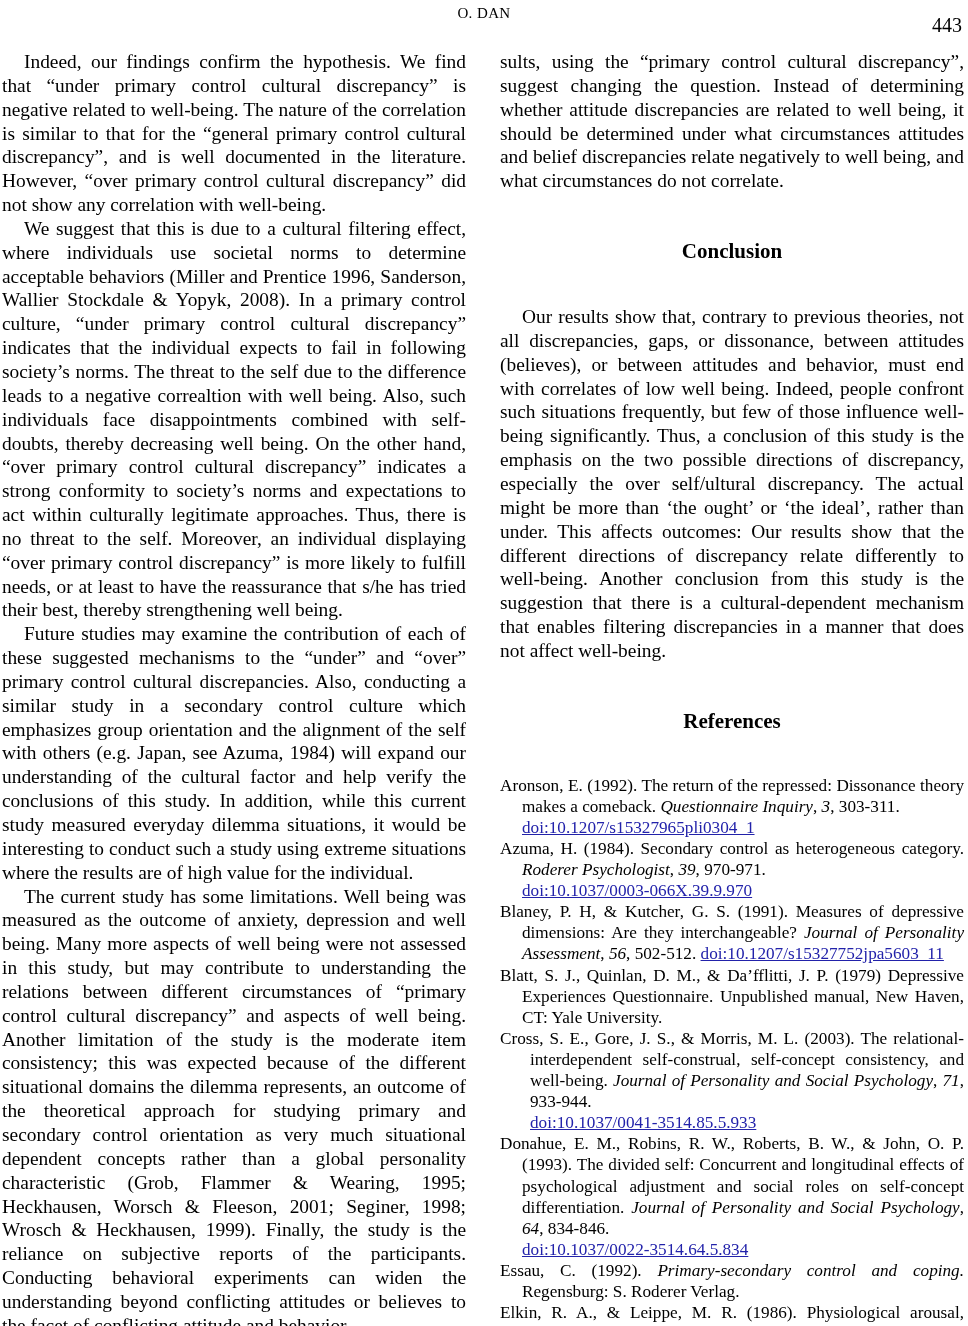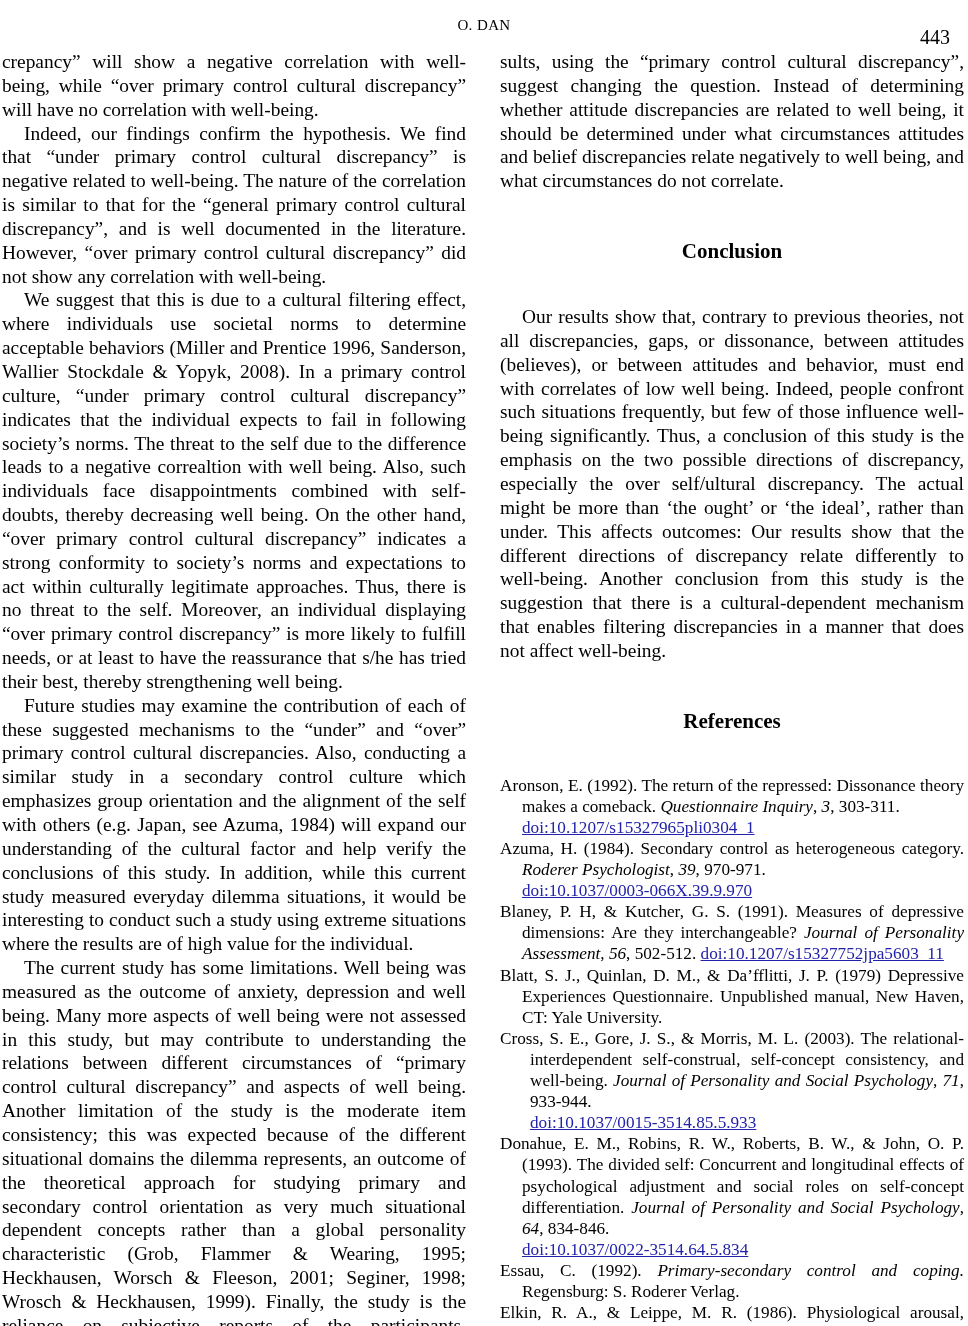--- a/index.html
+++ b/index.html
@@ -12,21 +12,21 @@
     height: 1326px;
     font-family: "Liberation Serif", "DejaVu Serif", serif;
     color: #000000;
     overflow: hidden;
   }
   .page {
     position: relative;
     width: 968px;
     height: 1326px;
     box-sizing: border-box;
-    padding: 12px;
+    padding: 0;
   }
 
   
   .running-head {
     position: relative;
     height: 30px;
     padding: 4px 4px 0 4px;
     box-sizing: border-box;
   }
   .running-head-title {
@@ -117,21 +117,20 @@
 
   <div class="running-head">
     <div class="running-head-title">O. DAN</div>
     <div class="running-head-page">443</div>
   </div>
 
   <div class="columns">
 
     <div class="col col-left">
       <div id="left-paragraphs">
-          <p class="body-par">crepancy” will show a negative correlation with well-being, while “over primary control cultural discrepancy” will have no correlation with well-being.</p>
           <p class="body-par indent">Indeed, our findings confirm the hypothesis. We find that “under primary control cultural discrepancy” is negative related to well-being. The nature of the correlation is similar to that for the “general primary control cultural discrepancy”, and is well documented in the literature. However, “over primary control cultural discrepancy” did not show any correlation with well-being.</p>
           <p class="body-par indent">We suggest that this is due to a cultural filtering effect, where individuals use societal norms to determine acceptable behaviors (Miller and Prentice 1996, Sanderson, Wallier Stockdale &amp; Yopyk, 2008). In a primary control culture, “under primary control cultural discrepancy” indicates that the individual expects to fail in following society’s norms. The threat to the self due to the difference leads to a negative correaltion with well being. Also, such individuals face disappointments combined with self-doubts, thereby decreasing well being. On the other hand, “over primary control cultural discrepancy” indicates a strong conformity to society’s norms and expectations to act within culturally legitimate approaches. Thus, there is no threat to the self. Moreover, an individual displaying “over primary control discrepancy” is more likely to fulfill needs, or at least to have the reassurance that s/he has tried their best, thereby strengthening well being.</p>
           <p class="body-par indent">Future studies may examine the contribution of each of these suggested mechanisms to the “under” and “over” primary control cultural discrepancies. Also, conducting a similar study in a secondary control culture which emphasizes group orientation and the alignment of the self with others (e.g. Japan, see Azuma, 1984) will expand our understanding of the cultural factor and help verify the conclusions of this study. In addition, while this current study measured everyday dilemma situations, it would be interesting to conduct such a study using extreme situations where the results are of high value for the individual.</p>
           <p class="body-par indent">The current study has some limitations. Well being was measured as the outcome of anxiety, depression and well being. Many more aspects of well being were not assessed in this study, but may contribute to understanding the relations between different circumstances of “primary control cultural discrepancy” and aspects of well being. Another limitation of the study is the moderate item consistency; this was expected because of the different situational domains the dilemma represents, an outcome of the theoretical approach for studying primary and secondary control orientation as very much situational dependent concepts rather than a global personality characteristic (Grob, Flammer &amp; Wearing, 1995; Heckhausen, Worsch &amp; Fleeson, 2001; Seginer, 1998; Wrosch &amp; Heckhausen, 1999). Finally, the study is the reliance on subjective reports of the participants. Conducting behavioral experiments can widen the understanding beyond conflicting attitudes or believes to the facet of conflicting attitude and behavior.</p>
         </div>
     </div>
 
     <div class="col col-right">
 
       <p class="body-par">sults, using the “primary control cultural discrepancy”, suggest changing the question. Instead of determining whether attitude discrepancies are related to well being, it should be determined under what circumstances attitudes and belief discrepancies relate negatively to well being, and what circumstances do not correlate.</p>
@@ -144,21 +143,21 @@
 
       <div class="head-space-before"></div>
       <h2 class="section-head">References</h2>
       <div class="head-space-after"></div>
 
       <ul class="ref-list" id="reference-list">
           <li class="ref-item"><span>Aronson, E. (1992). The return of the repressed: Dissonance theory makes a comeback. </span><i>Questionnaire Inquiry</i><span>, </span><i>3</i><span>, 303-311. </span><br><span class="doi">doi:10.1207/s15327965pli0304_1</span></li>
           <li class="ref-item"><span>Azuma, H. (1984). Secondary control as heterogeneous category. </span><i>Roderer Psychologist</i><span>, </span><i>39</i><span>, 970-971. </span><br><span class="doi">doi:10.1037/0003-066X.39.9.970</span></li>
           <li class="ref-item"><span>Blaney, P. H, &amp; Kutcher, G. S. (1991). Measures of depressive dimensions: Are they interchangeable? </span><i>Journal of Personality Assessment</i><span>, </span><i>56</i><span>, 502-512. </span><span class="doi">doi:10.1207/s15327752jpa5603_11</span></li>
           <li class="ref-item"><span>Blatt, S. J., Quinlan, D. M., &amp; Da’fflitti, J. P. (1979) Depressive Experiences Questionnaire. Unpublished manual, New Haven, CT: Yale University.</span></li>
-          <li class="ref-item extra-indent"><span>Cross, S. E., Gore, J. S., &amp; Morris, M. L. (2003). The relational- interdependent self-construal, self-concept consistency, and well-being. </span><i>Journal of Personality and Social Psychology</i><span>, </span><i>71</i><span>, 933-944. </span><br><span class="doi">doi:10.1037/0015-3514.85.5.933</span></li>
+          <li class="ref-item extra-indent"><span>Cross, S. E., Gore, J. S., &amp; Morris, M. L. (2003). The relational- interdependent self-construal, self-concept consistency, and well-being. </span><i>Journal of Personality and Social Psychology</i><span>, </span><i>71</i><span>, 933-944. </span><br><span class="doi">doi:10.1037/0041-3514.85.5.933</span></li>
           <li class="ref-item"><span>Donahue, E. M., Robins, R. W., Roberts, B. W., &amp; John, O. P. (1993). The divided self: Concurrent and longitudinal effects of psychological adjustment and social roles on self-concept differentiation. </span><i>Journal of Personality and Social Psychology</i><span>, </span><i>64</i><span>, 834-846. </span><br><span class="doi">doi:10.1037/0022-3514.64.5.834</span></li>
           <li class="ref-item"><span>Essau, C. (1992). </span><i>Primary-secondary control and coping.</i><span> Regensburg: S. Roderer Verlag.</span></li>
           <li class="ref-item"><span>Elkin, R. A., &amp; Leippe, M. R. (1986). Physiological arousal, dissonance, and attitude change: Evidence for a dissonance-arousal link and a “Don’t remind me” effect. </span><i>Journal of Personality and Social Psychology</i><span>, </span><i>51</i><span>, 55-65. </span><span class="doi">doi:10.1037/0022-3514.51.1.55</span></li>
         </ul>
 
     </div>
   </div>
 </div>
 
 </body></html>

